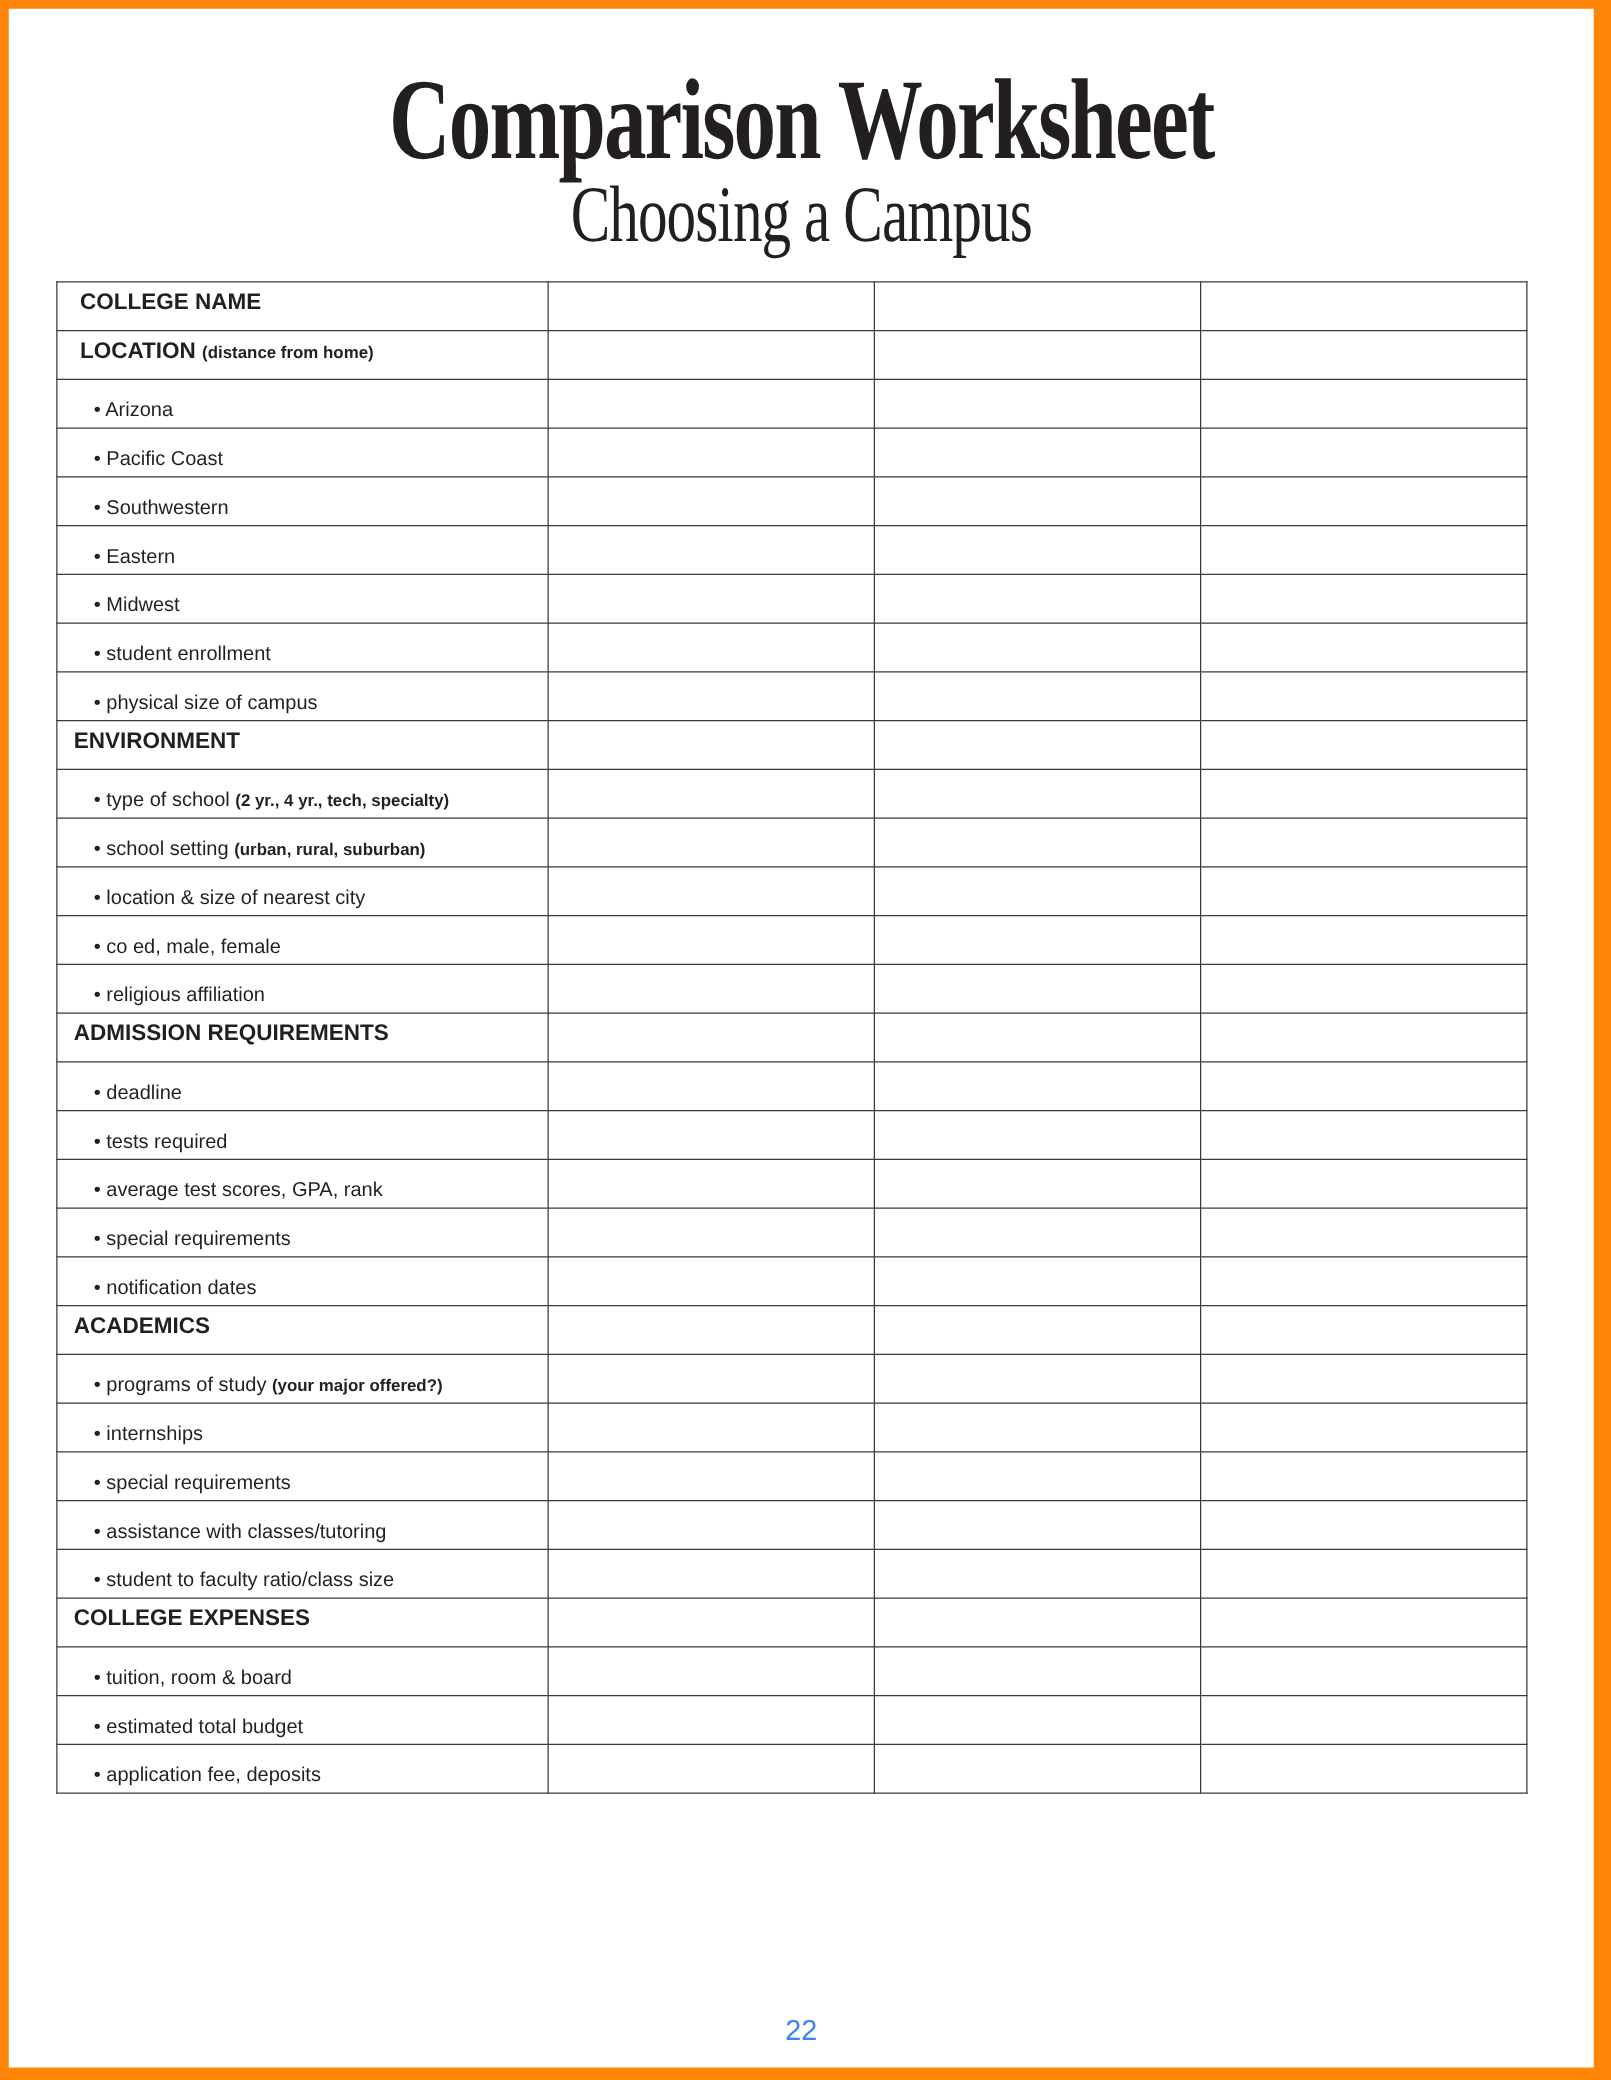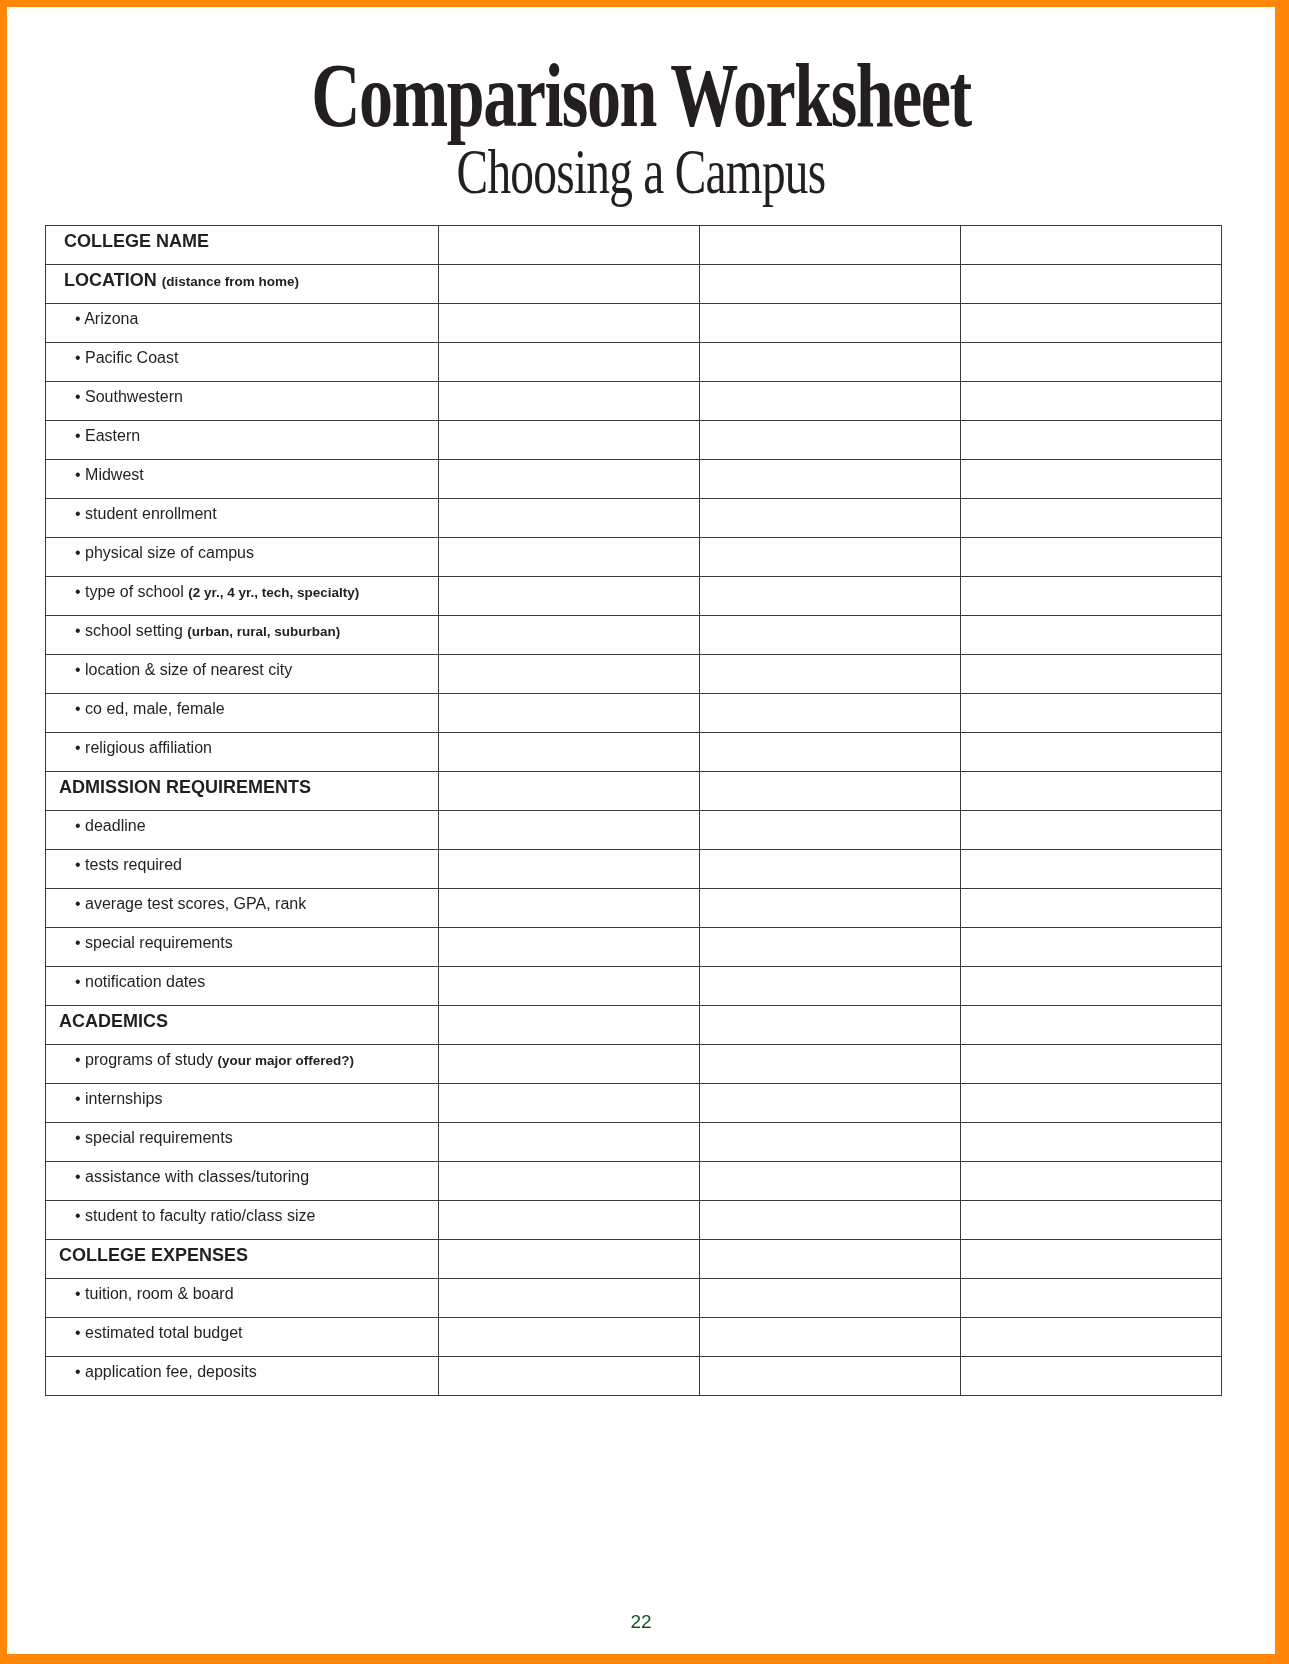--- a/index.html
+++ b/index.html
@@ -59,27 +59,28 @@
     font-weight: bold;
     font-size: 18px;
     line-height: 20px;
   }
   .lbl-section.first { padding-left: 18px; }
   .lbl-item {
     display: block;
     padding: 5px 0 0 29px;
     font-size: 16px;
     line-height: 20px;
+    margin-top: 10px;
   }
   .note { font-size: 13.5px; font-weight: bold; }
   .pagenum {
     position: absolute; left: 0; width: 100%; top: 1604px;
     text-align: center;
-    font-size: 19px;
-    color: #14532d;
+    font-size: 23px;
+    color: #3b82f6;
   }
 </style>
 </head>
 <body>
 
 <div class="page">
   <div class="title">Comparison Worksheet</div>
   <div class="subtitle">Choosing a Campus</div>
 
   <table class="grid">
@@ -151,20 +152,28 @@
         <tr>
           <td class="label">
             <span class="lbl-item"><span>• physical size of campus</span></span>
           </td>
           <td class="col"></td>
           <td class="col"></td>
           <td class="col"></td>
         </tr>
         <tr>
           <td class="label">
+            <span class="lbl-section"><span>ENVIRONMENT</span></span>
+          </td>
+          <td class="col"></td>
+          <td class="col"></td>
+          <td class="col"></td>
+        </tr>
+        <tr>
+          <td class="label">
             <span class="lbl-item"><span>• type of school</span> <span class="note">(2 yr., 4 yr., tech, specialty)</span></span>
           </td>
           <td class="col"></td>
           <td class="col"></td>
           <td class="col"></td>
         </tr>
         <tr>
           <td class="label">
             <span class="lbl-item"><span>• school setting</span> <span class="note">(urban, rural, suburban)</span></span>
           </td>

